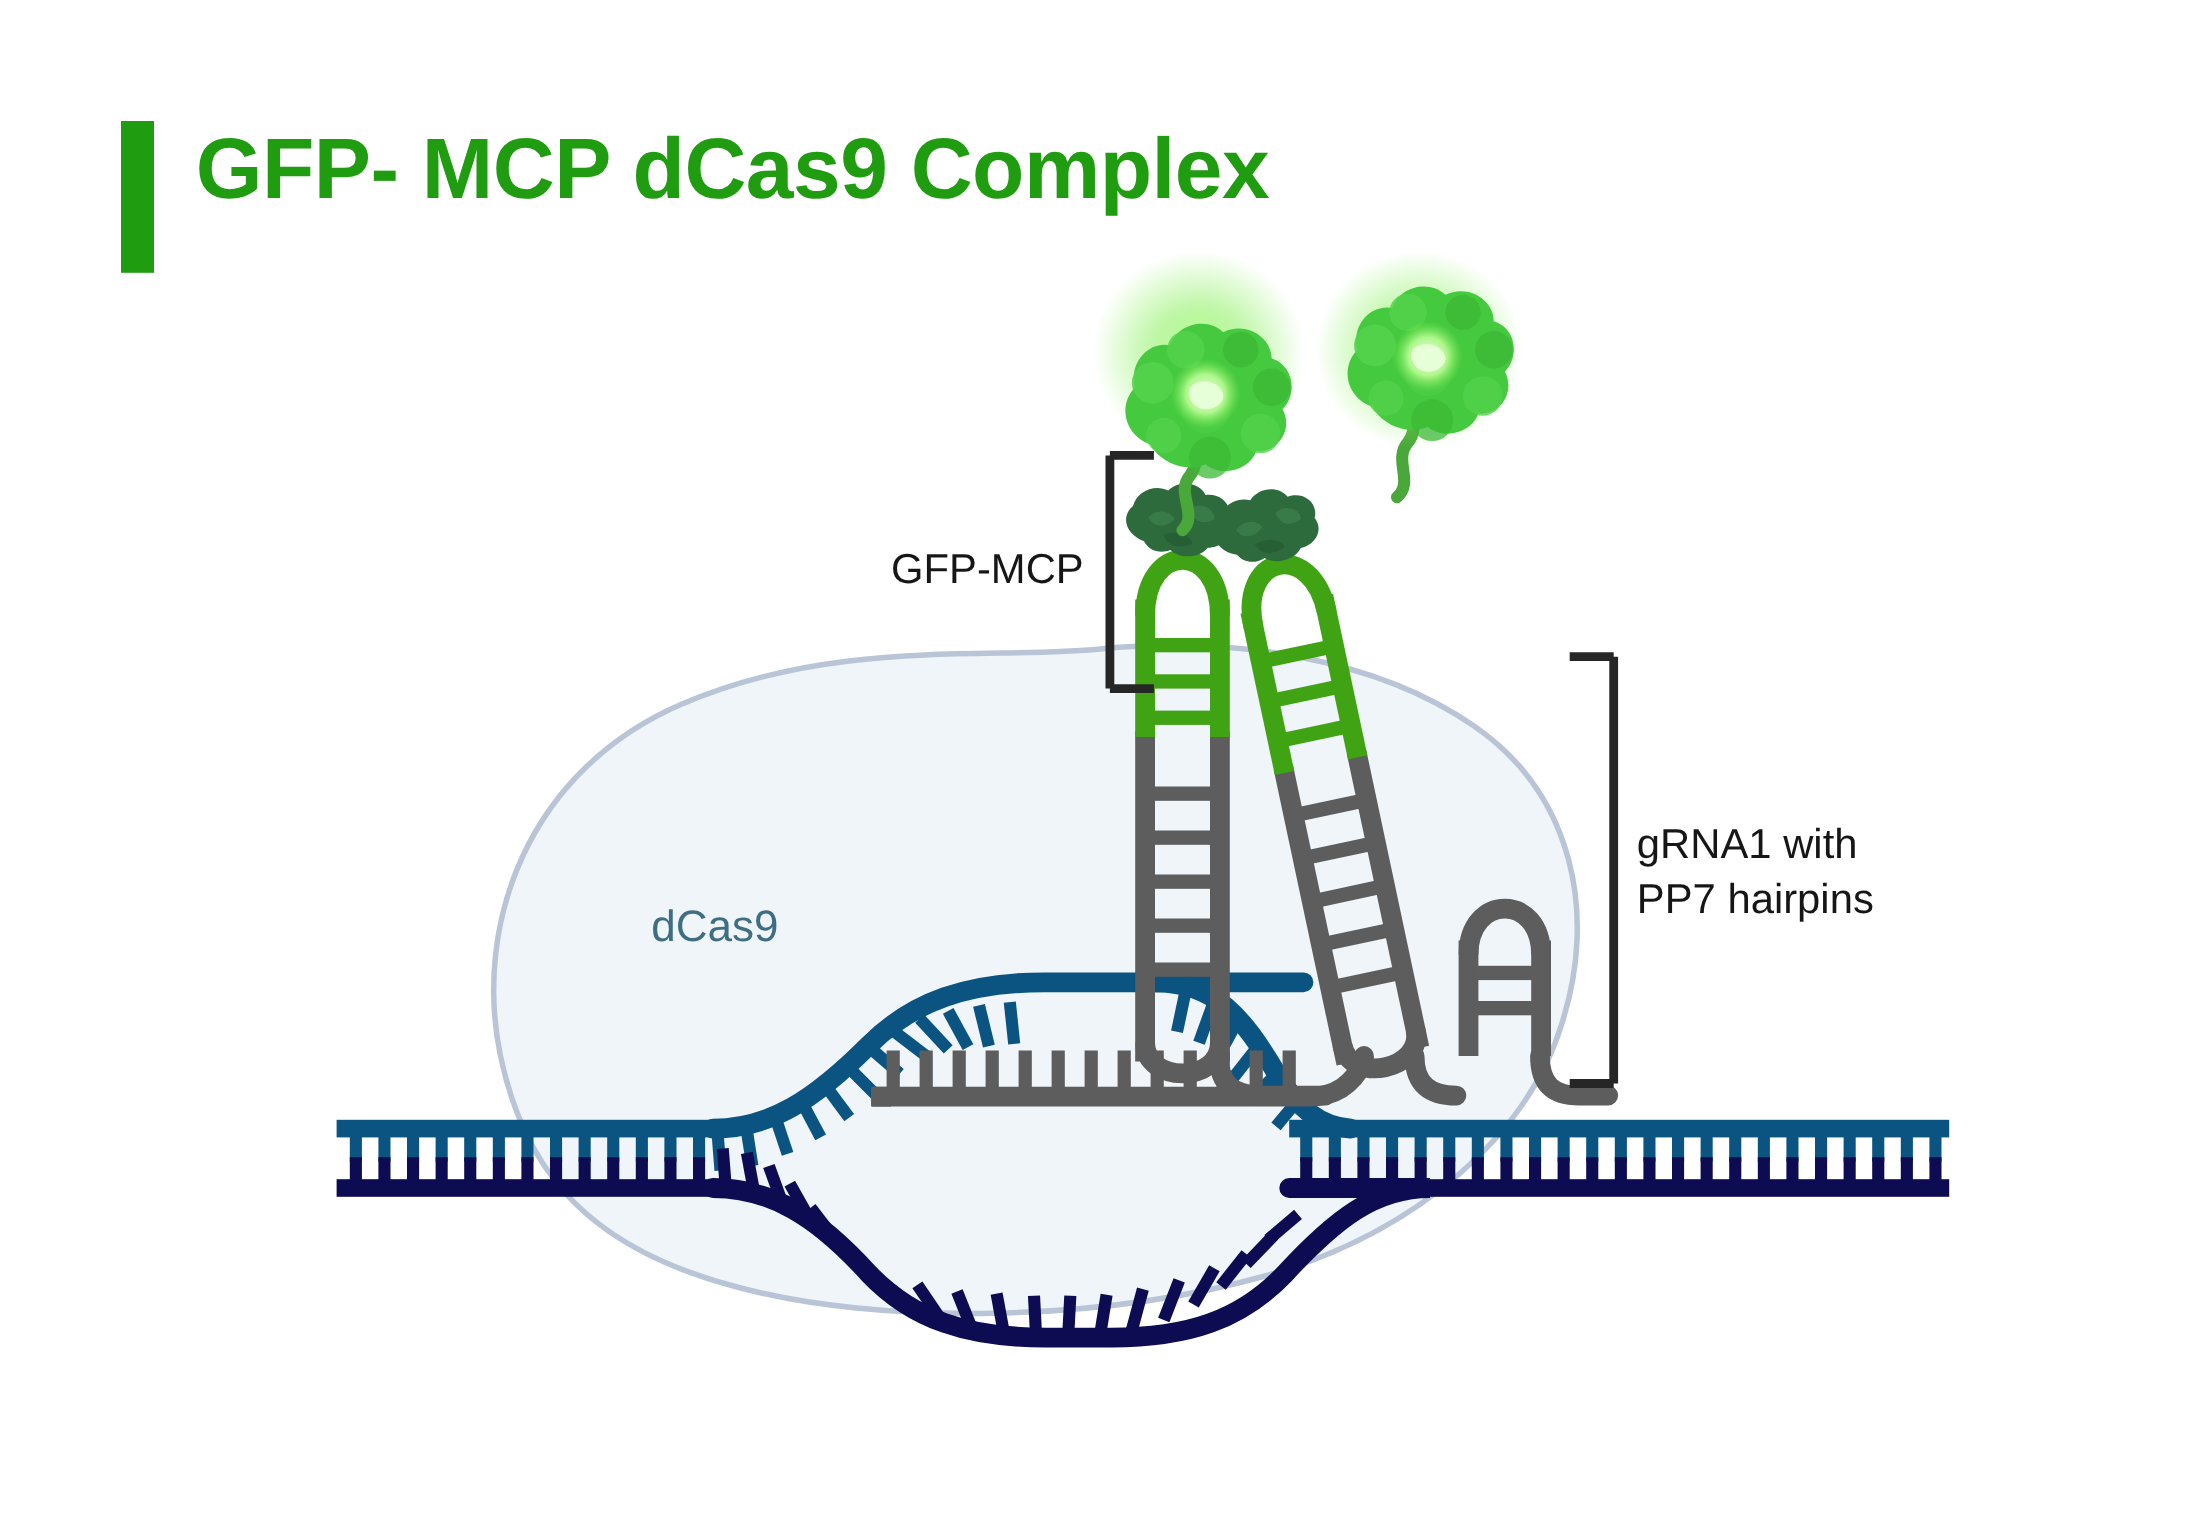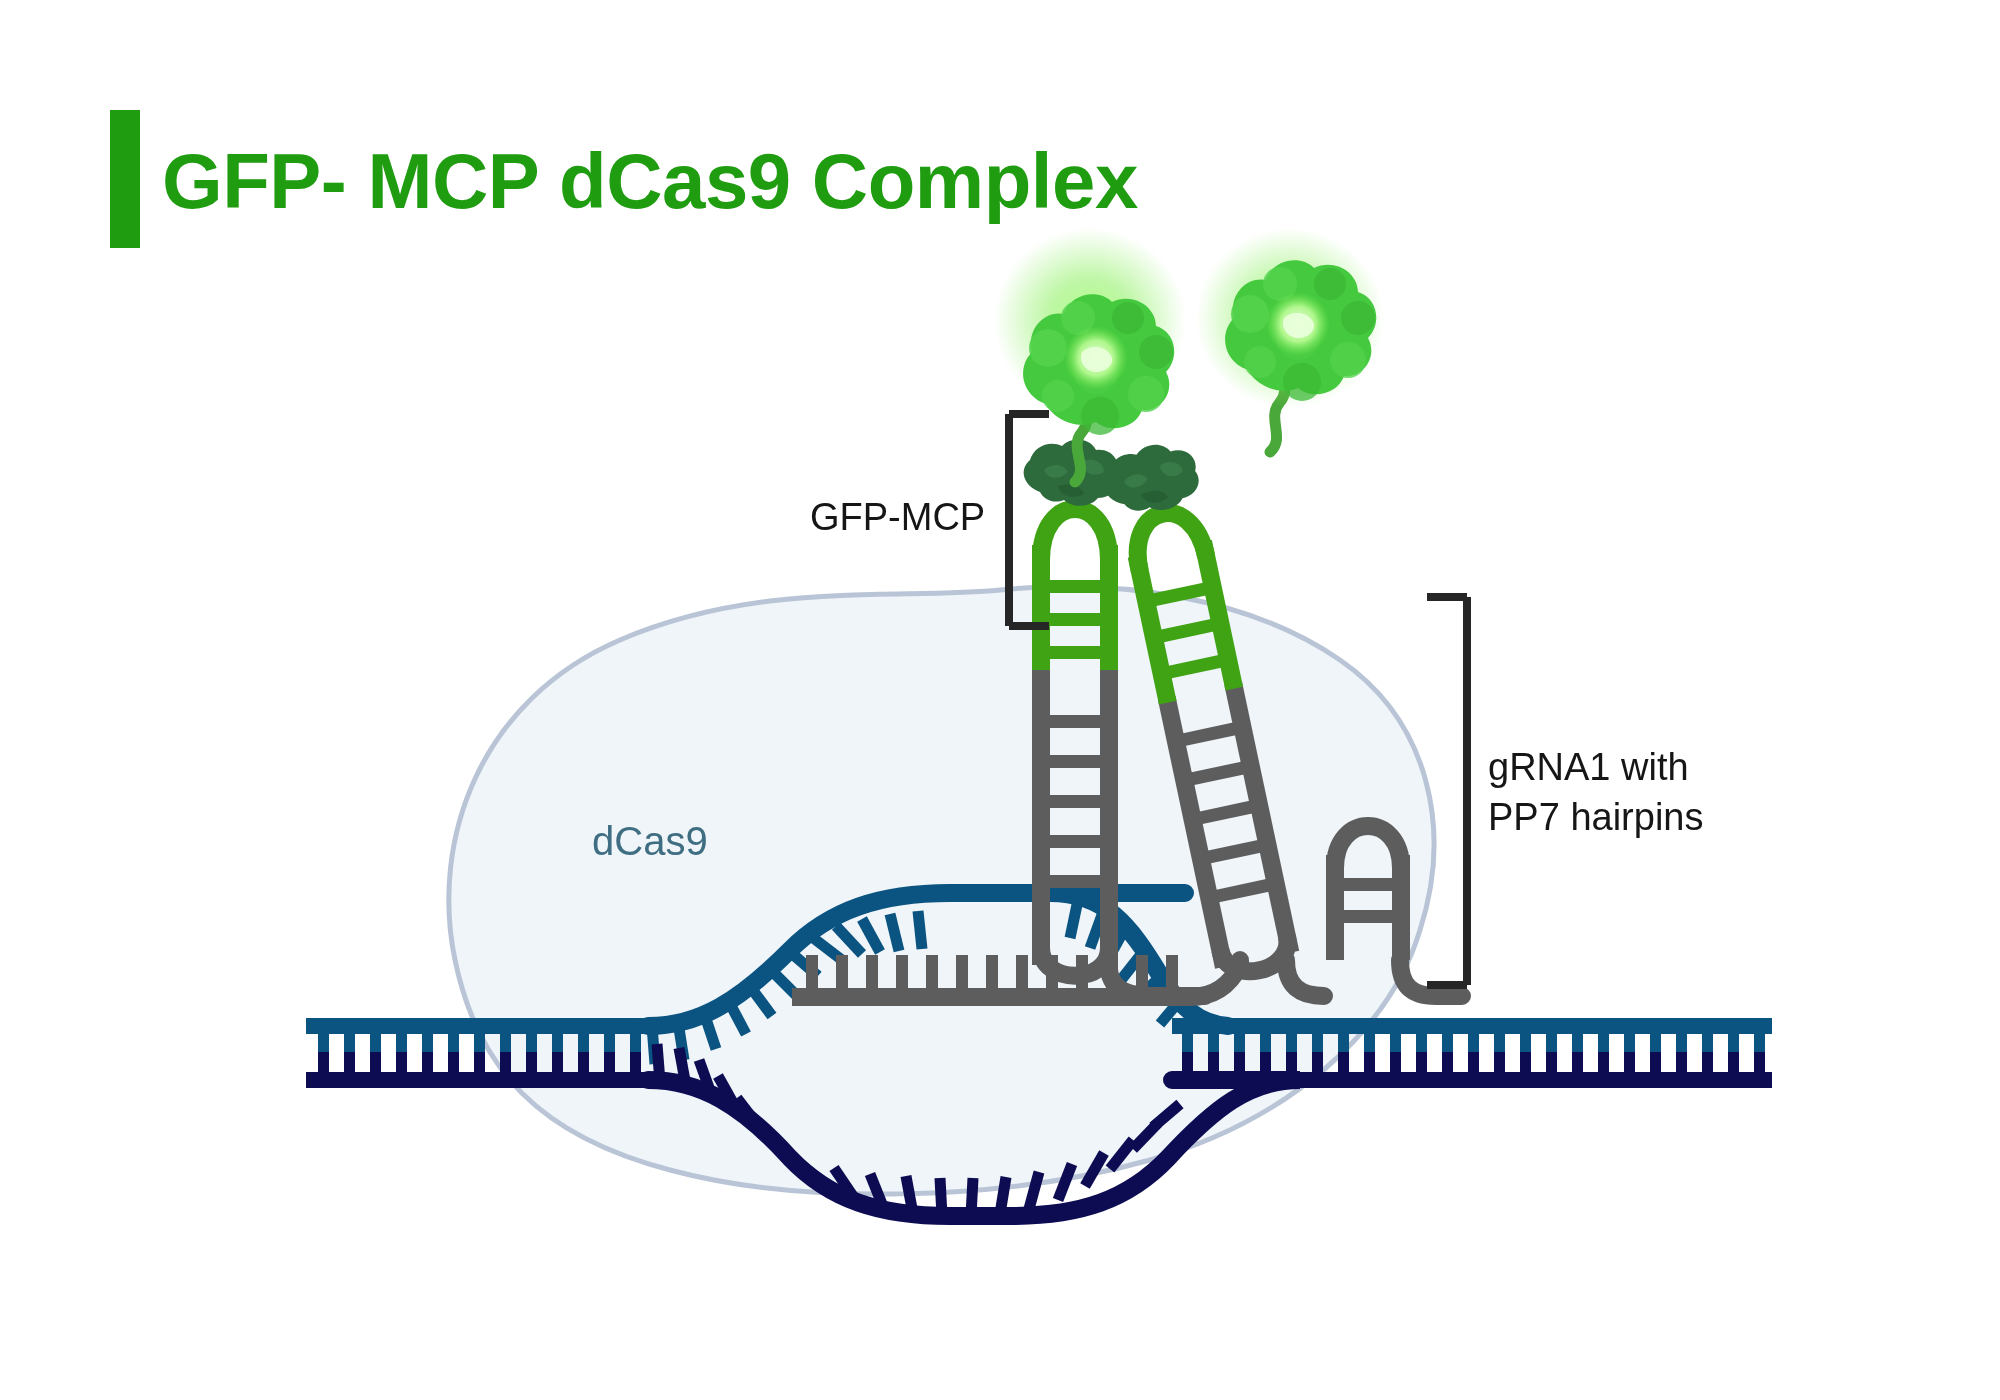--- a/index.html
+++ b/index.html
@@ -20,22 +20,22 @@
     height: 1400px;
     background: #ffffff;
   }
 
   
   #title-block {
     position: absolute;
     left: 110px;
     top: 110px;
     display: flex;
-    align-items: center;
-    gap: 22px;
+    align-items: flex-start;
+    gap: 38px;
   }
   #title-accent-bar {
     width: 30px;
     height: 138px;
     background: #1f9c10;
     flex: 0 0 auto;
   }
   #page-title {
     font-size: 78px;
     font-weight: bold;

